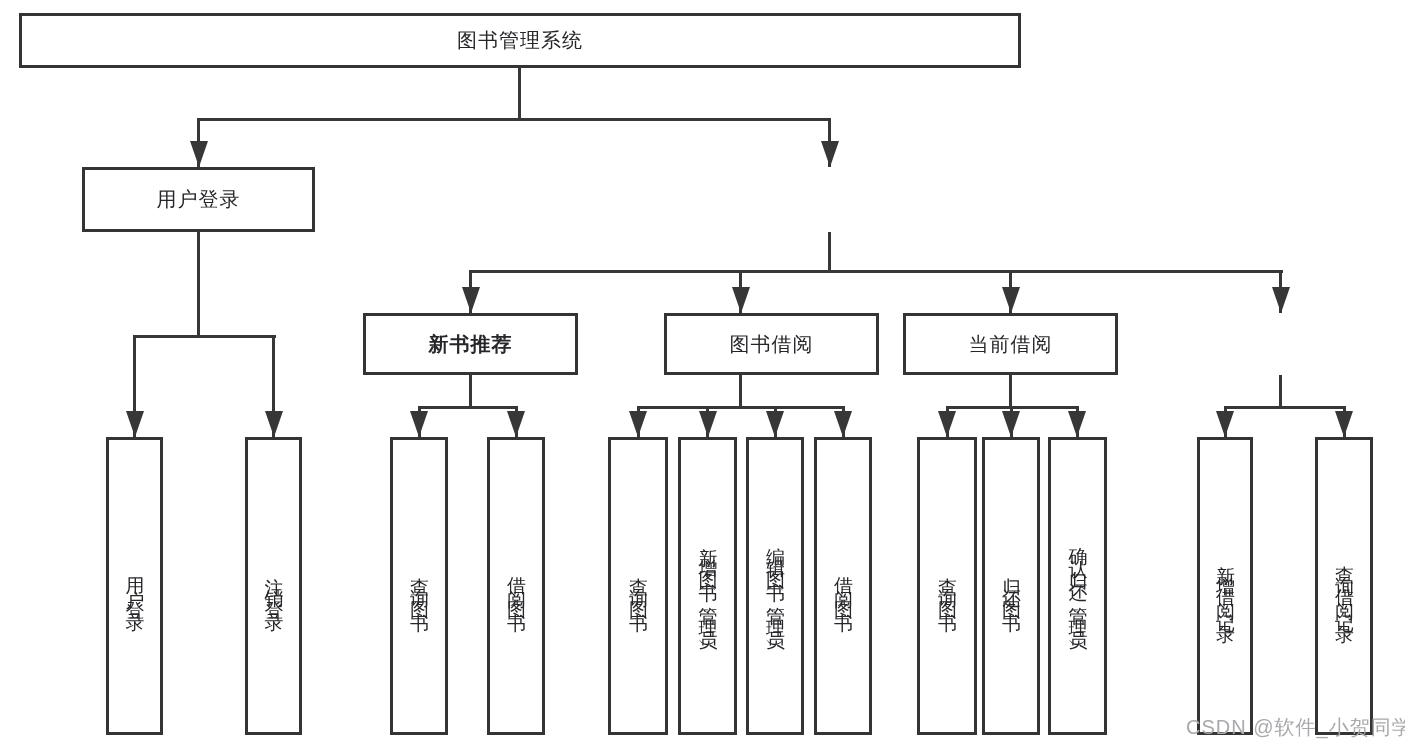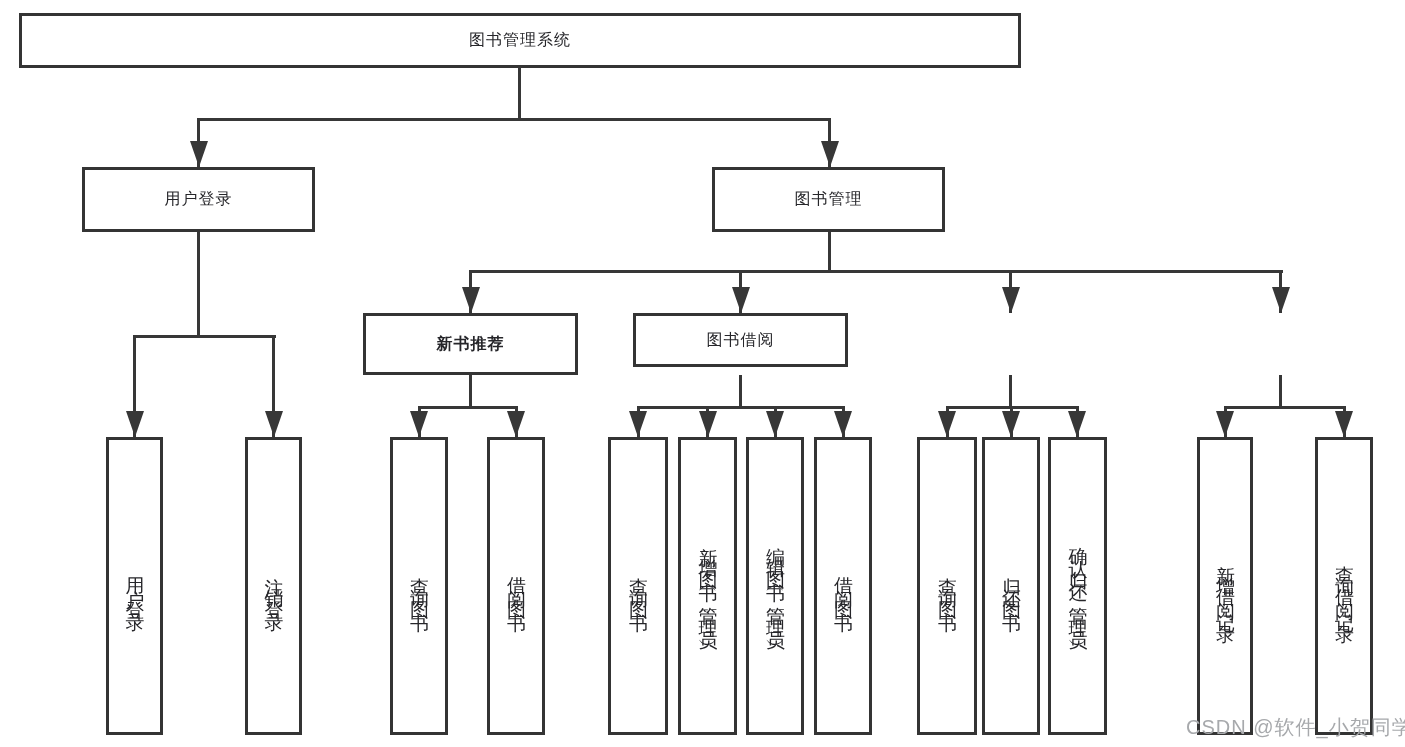--- a/index.html
+++ b/index.html
@@ -1,20 +1,20 @@
 <!DOCTYPE html>
 <html><head>
 <meta charset="utf-8">
 <style>
   html,body{margin:0;padding:0;background:#ffffff;}
   .stage{position:relative;width:1405px;height:747px;background:#ffffff;overflow:hidden;
          font-family:"Liberation Sans",sans-serif;}
   .box{position:absolute;box-sizing:border-box;border:3px solid #343434;background:#ffffff;
        display:flex;align-items:center;justify-content:center;
-       font-size:16px;color:#26262a;letter-spacing:1px;}
+       font-size:20px;color:#26262a;letter-spacing:1px;}
   .vbox{position:absolute;box-sizing:border-box;border:3px solid #343434;background:#ffffff;
         display:flex;align-items:center;justify-content:center;}
   .vbox span{writing-mode:vertical-rl;text-orientation:mixed;
              font-size:19px;color:#26262a;letter-spacing:12px;line-height:1.1;}
   .vl{position:absolute;width:3px;background:#373737;}
   .hl{position:absolute;height:3px;background:#373737;}
   .arw{position:absolute;width:0;height:0;
        border-left:9px solid transparent;border-right:9px solid transparent;
        border-top:26px solid #373737;}
   .wm{position:absolute;left:1186px;top:714px;font-size:20px;color:#a7a9ac;
@@ -25,29 +25,29 @@
 
 <div class="stage">
 
   <div class="box" style="left:19px;top:13px;width:1002px;height:55px;">
     <span>图书管理系统</span>
   </div>
 
   <div class="box" style="left:82px;top:167px;width:233px;height:65px;">
     <span>用户登录</span>
   </div>
-  <div class="box" style="left:712px;top:167px;width:233px;height:65px;">
-    <span>图书管理</span>
-  </div>
 
   <div class="box" style="left:363px;top:313px;width:215px;height:62px;font-weight:bold;">
     <span>新书推荐</span>
   </div>
-  <div class="box" style="left:633px;top:313px;width:215px;height:54px;">
+  <div class="box" style="left:664px;top:313px;width:215px;height:62px;">
     <span>图书借阅</span>
+  </div>
+  <div class="box" style="left:903px;top:313px;width:215px;height:62px;">
+    <span>当前借阅</span>
   </div>
 
   <div class="vbox" style="left:106px;top:437px;width:57px;height:298px;">
     <span>用户登录</span>
   </div>
   <div class="vbox" style="left:245px;top:437px;width:57px;height:298px;">
     <span>注销登录</span>
   </div>
 
   <div class="vbox" style="left:390px;top:437px;width:58px;height:298px;">

